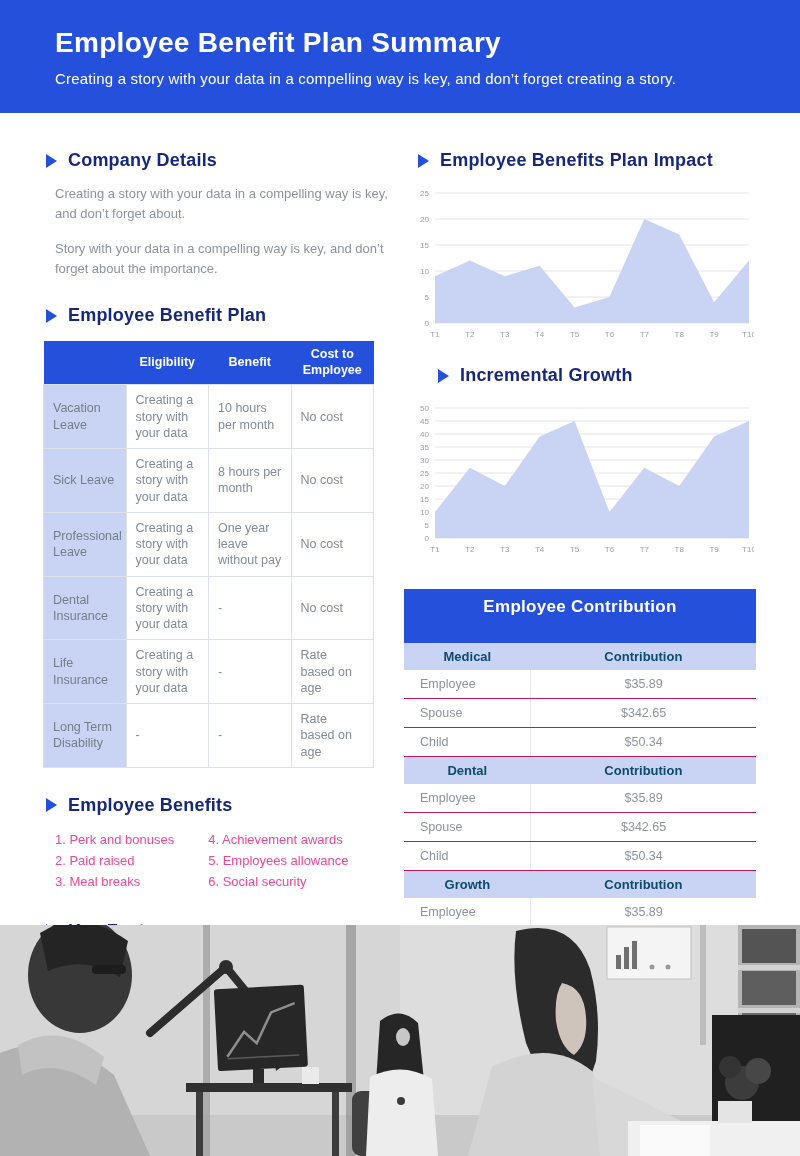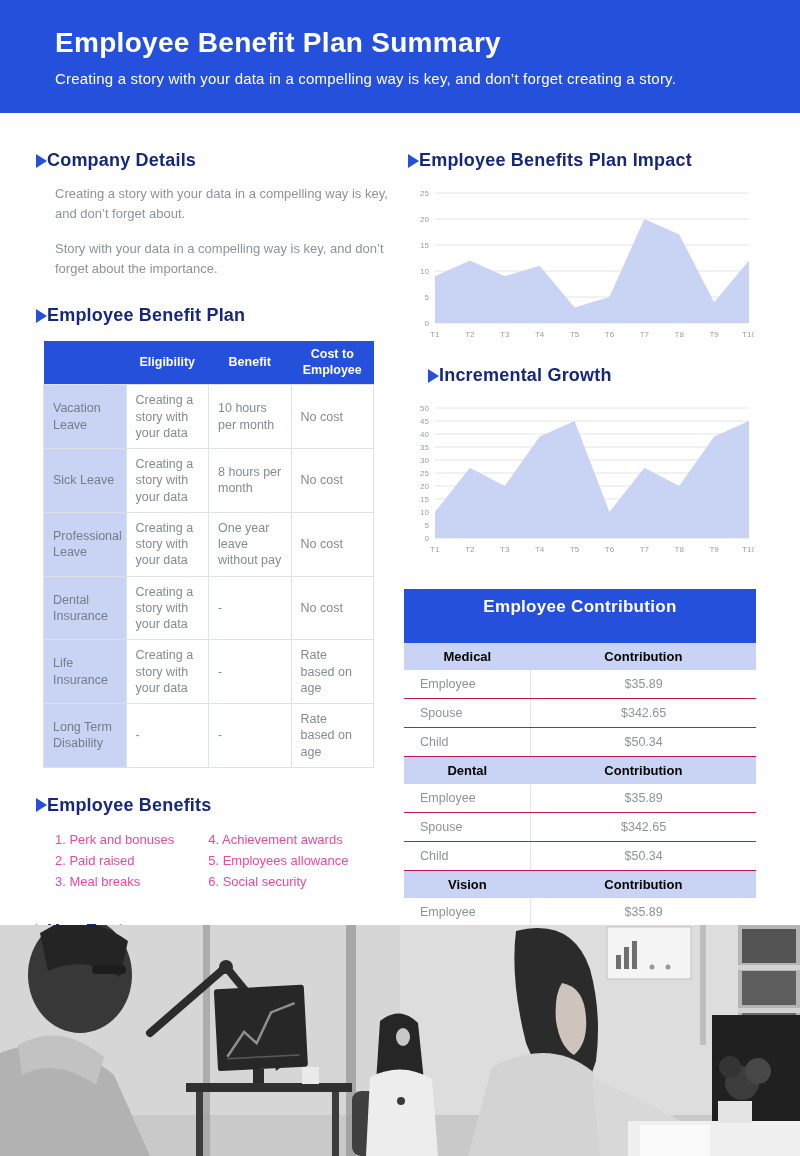--- a/index.html
+++ b/index.html
@@ -13,21 +13,21 @@
   
   .banner { height:113px; background:#2450dc; color:#fff; padding:27px 40px 9px 55px; }
   .banner h1 { margin:0 0 11px; font-size:28px; font-weight:bold; letter-spacing:.3px; }
   .banner p  { margin:0; font-size:15px; font-weight:normal; letter-spacing:.2px; }
 
   
   .main { display:flex; gap:16px; padding:37px 33px 0 32px; height:812px; overflow:hidden; }
   .col-left  { width:356px; flex:none; }
   .col-right { flex:1; min-width:0; }
 
-  .sec-head { display:flex; align-items:center; margin:0 4px 13px; }
+  .sec-head { display:flex; align-items:center; gap:11px; margin:0 14px 13px; }
   .tri { width:0; height:0; border-left:11px solid #2450dc; border-top:7px solid transparent; border-bottom:7px solid transparent; flex:none; }
   .sec-head h2 { margin:0; font-size:18px; font-weight:bold; color:#16277e; letter-spacing:.2px; }
 
   .para { color:#8d939c; font-size:13px; line-height:1.5; margin:0 0 16px; padding-left:23px; }
 
   
   .btable { border-collapse:collapse; margin:15px 0 27px 11px; width:331px; table-layout:fixed; }
   .btable th { background:#2450dc; color:#fff; font-size:12.5px; font-weight:bold; padding:6px 3px; line-height:1.25; }
   .btable td { border:1px solid #dde1e8; font-size:12.5px; color:#848b95; padding:7px 9px; line-height:1.3; vertical-align:middle; }
   .btable td.rowhead { background:#c9d4f4; color:#737d8b; }
@@ -37,21 +37,21 @@
   .benefit-lists ul { list-style:none; margin:0; padding:0; color:#ec4899; font-size:13px; line-height:1.62; }
 
   
   .chart-block { margin:4px 0 16px 4px; }
   svg.chart { width:346px; height:164px; display:block; }
 
   
   .ctable { width:352px; border-collapse:collapse; margin-top:26px; table-layout:fixed; }
   .ctable td { padding:0; }
   .ctable .title-cell { background:#2450dc; color:#fff; font-size:17px; font-weight:bold; text-align:center; padding:8px 0 26px; letter-spacing:.3px; }
-  .ctable tr.sub td { background:#c9d4f4; color:#000000; font-weight:bold; font-size:13px; text-align:center; padding:6px 0; }
+  .ctable tr.sub td { background:#c9d4f4; color:#0c4a6e; font-weight:bold; font-size:13px; text-align:center; padding:6px 0; }
   .ctable tr.data td { color:#8d939c; font-size:12.5px; border-bottom:1px solid #be185d; padding:7px 0; }
   .ctable tr.data td.c1 { padding-left:16px; }
   .ctable tr.data td.c2 { text-align:center; border-left:1px solid #e3e6ec; }
   .ctable col.w1 { width:36%; }
 
   
   .photo { width:800px; height:231px; display:block; }
 </style>
 </head>
 <body>
@@ -261,21 +261,21 @@
           </tr>
           <tr class="data">
             <td class="c1">Spouse</td>
             <td class="c2">$342.65</td>
           </tr>
           <tr class="data">
             <td class="c1">Child</td>
             <td class="c2">$50.34</td>
           </tr>
           <tr class="sub">
-            <td>Vision</td>
+            <td>Growth</td>
             <td>Contribution</td>
           </tr>
           <tr class="data">
             <td class="c1">Employee</td>
             <td class="c2">$35.89</td>
           </tr>
           <tr class="data">
             <td class="c1">Spouse</td>
             <td class="c2">$342.65</td>
           </tr>

